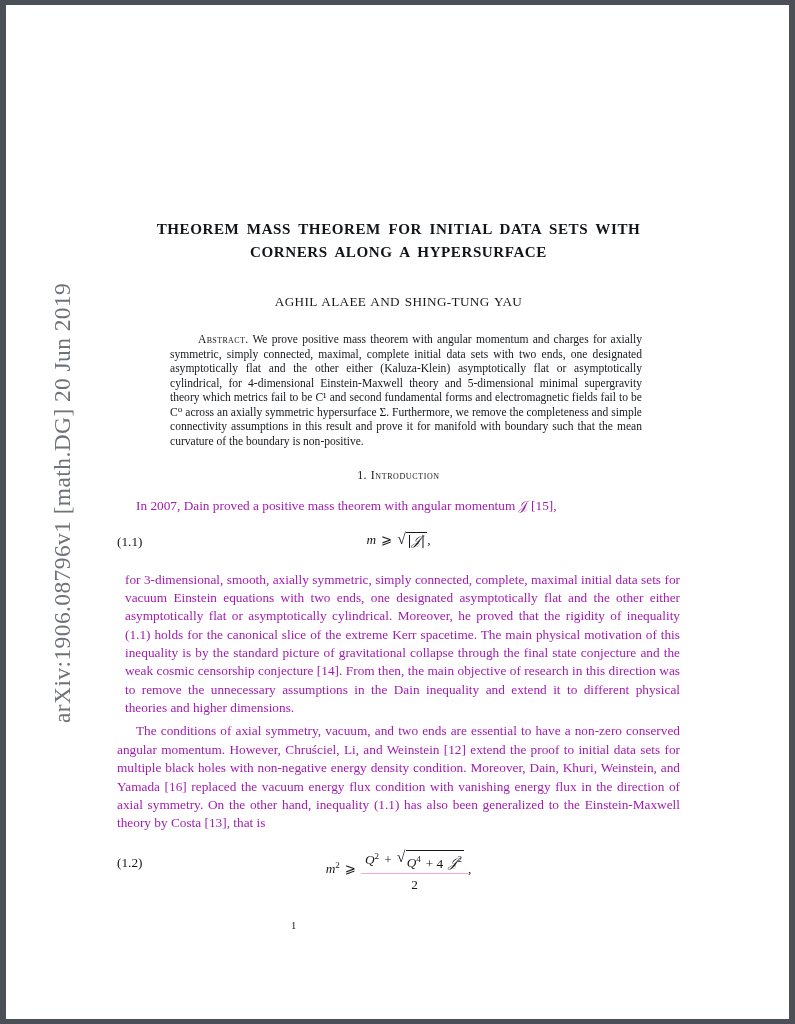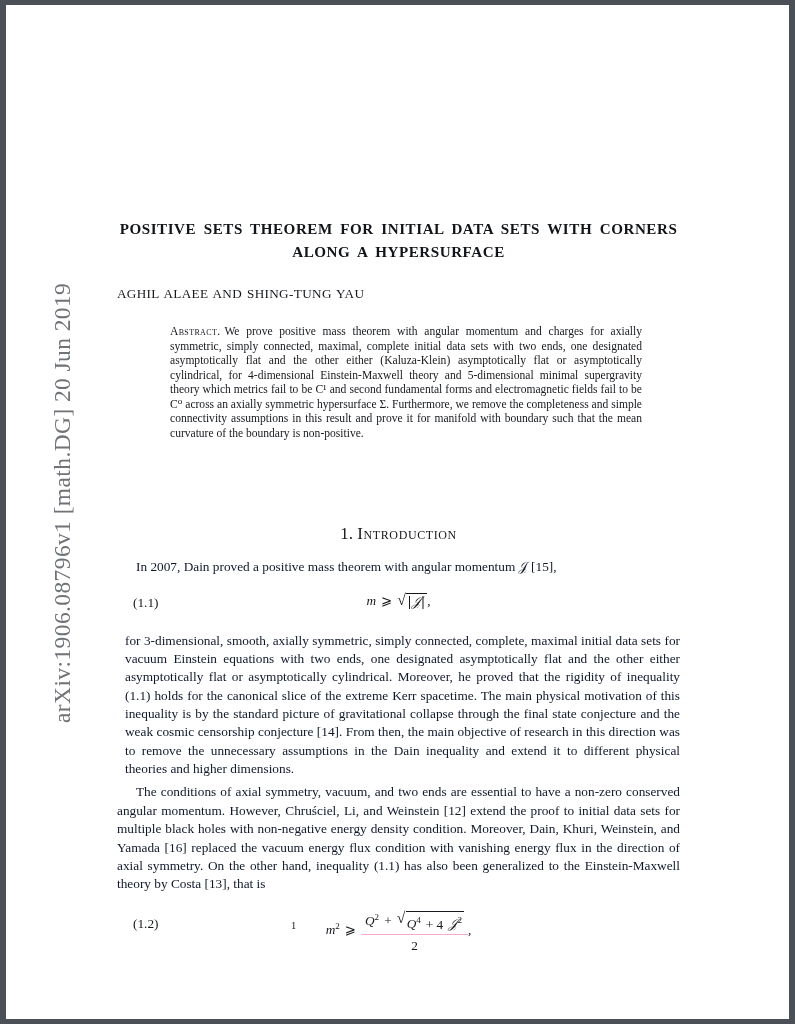--- a/index.html
+++ b/index.html
@@ -62,85 +62,86 @@
     margin-top: 213px;
     text-align: center;
     font-weight: bold;
     font-size: 15.1px;
     letter-spacing: 0.55px;
     line-height: 22.5px;
     color: #111418;
     word-spacing: 3.2px;
   }
   #authors {
-    margin-top: 23px;
-    text-align: left;
+    margin-top: 31px;
+    text-align: center;
     font-size: 13.2px;
     letter-spacing: 0.35px;
     color: #15181c;
     word-spacing: 1.2px;
   }
 
   
   #abstract {
     margin-top: 22px;
     margin-left: 53px;
     margin-right: 38px;
     font-size: 11.55px;
     line-height: 14.55px;
     text-align: justify;
     color: #15181c;
     hyphens: none;
   }
   .smallcaps-lead {
     font-variant: small-caps;
     letter-spacing: 0.35px;
+    margin-left: 28px;
   }
   #abstract .sp { display: inline-block; width: 4px; }
 
   
   #section-heading {
-    margin-top: 84px;
-    text-align: center;
-    font-size: 17px;
+    margin-top: 20px;
+    text-align: center;
+    font-size: 12px;
     color: #15181c;
   }
   #section-heading .num { letter-spacing: 0.2px; }
   #section-heading .name {
     font-variant: small-caps;
     letter-spacing: 0.6px;
     margin-left: 4px;
   }
 
   
   .para {
     font-size: 13.3px;
     line-height: 18.35px;
     text-align: justify;
-    color: #0f172a;
+    color: #a21caf;
     margin: 0;
     hyphens: none;
   }
   .para.indent { text-indent: 19px; }
   .para.p-intro { margin-top: 14px; }
   .para.p-after-eq { margin-top: 15px; margin-left: 8px; }
   .para.p-second { margin-top: 5px; }
 
   
   .eqline {
     position: relative;
     margin-top: 14px;
     height: 26px;
     font-size: 13.3px;
     color: #15181c;
   }
   .eqline.eq2 { margin-top: 18px; height: 44px; }
   .eqnum {
     position: absolute;
-    left: 16px;
+    left: 0;
     top: 4px;
   }
   .eqbody {
     position: absolute;
     left: 0;
     right: 0;
     text-align: center;
     font-family: "Liberation Serif", "DejaVu Serif", serif;
   }
   .eqline.eq1 .eqbody { top: 2px; }
@@ -205,21 +206,21 @@
 <body>
 
 <div id="viewport">
 
   <div id="page">
 
     <div id="arxiv-stamp">arXiv:1906.08796v1  [math.DG]  20 Jun 2019</div>
 
     <div id="content">
 
-      <h1 id="title">POSITIVE SETS THEOREM FOR INITIAL DATA SETS WITH CORNERS ALONG A HYPERSURFACE</h1>
+      <h1 id="title">THEOREM MASS THEOREM FOR INITIAL DATA SETS WITH CORNERS ALONG A HYPERSURFACE</h1>
 
       <div id="authors">AGHIL ALAEE AND SHING-TUNG YAU</div>
 
       <div id="abstract">
         <span class="smallcaps-lead">Abstract.</span><span class="sp"></span><span>We prove positive mass theorem with angular momentum and charges for axially symmetric, simply connected, maximal, complete initial data sets with two ends, one designated asymptotically flat and the other either (Kaluza-Klein) asymptotically flat or asymptotically cylindrical, for 4-dimensional Einstein-Maxwell theory and 5-dimensional minimal supergravity theory which metrics fail to be C¹ and second fundamental forms and electromagnetic fields fail to be C⁰ across an axially symmetric hypersurface Σ. Furthermore, we remove the completeness and simple connectivity assumptions in this result and prove it for manifold with boundary such that the mean curvature of the boundary is non-positive.</span>
       </div>
 
       <div id="section-heading">
         <span class="num">1.</span><span class="name">Introduction</span>
       </div>

